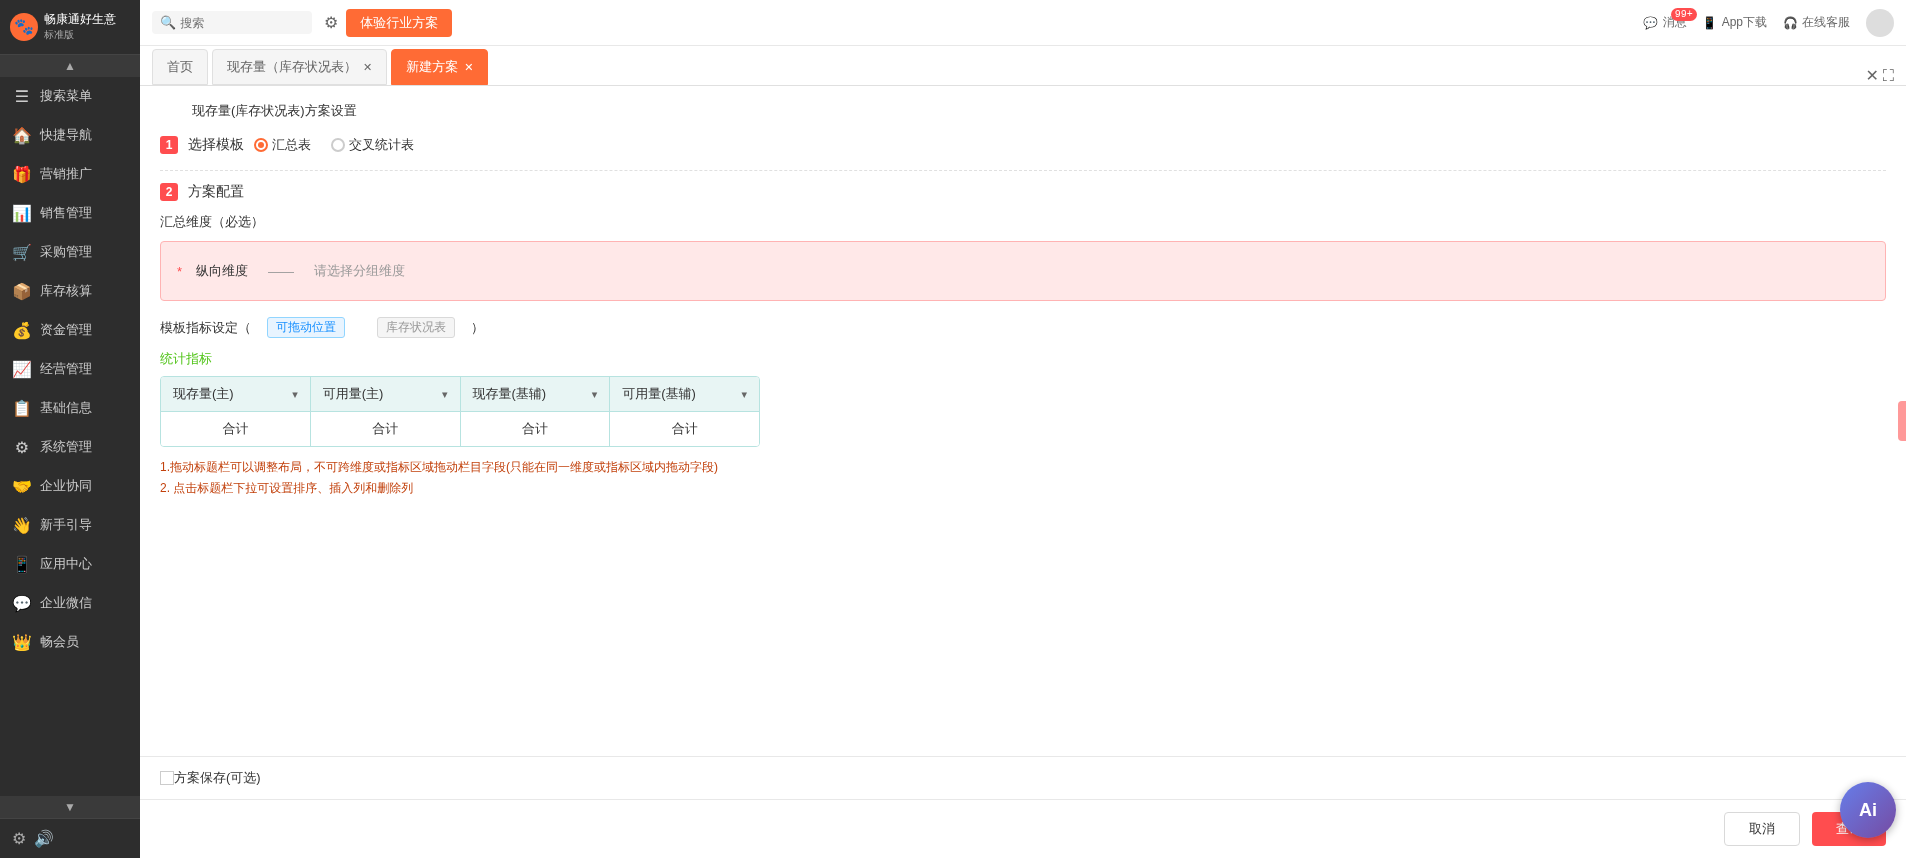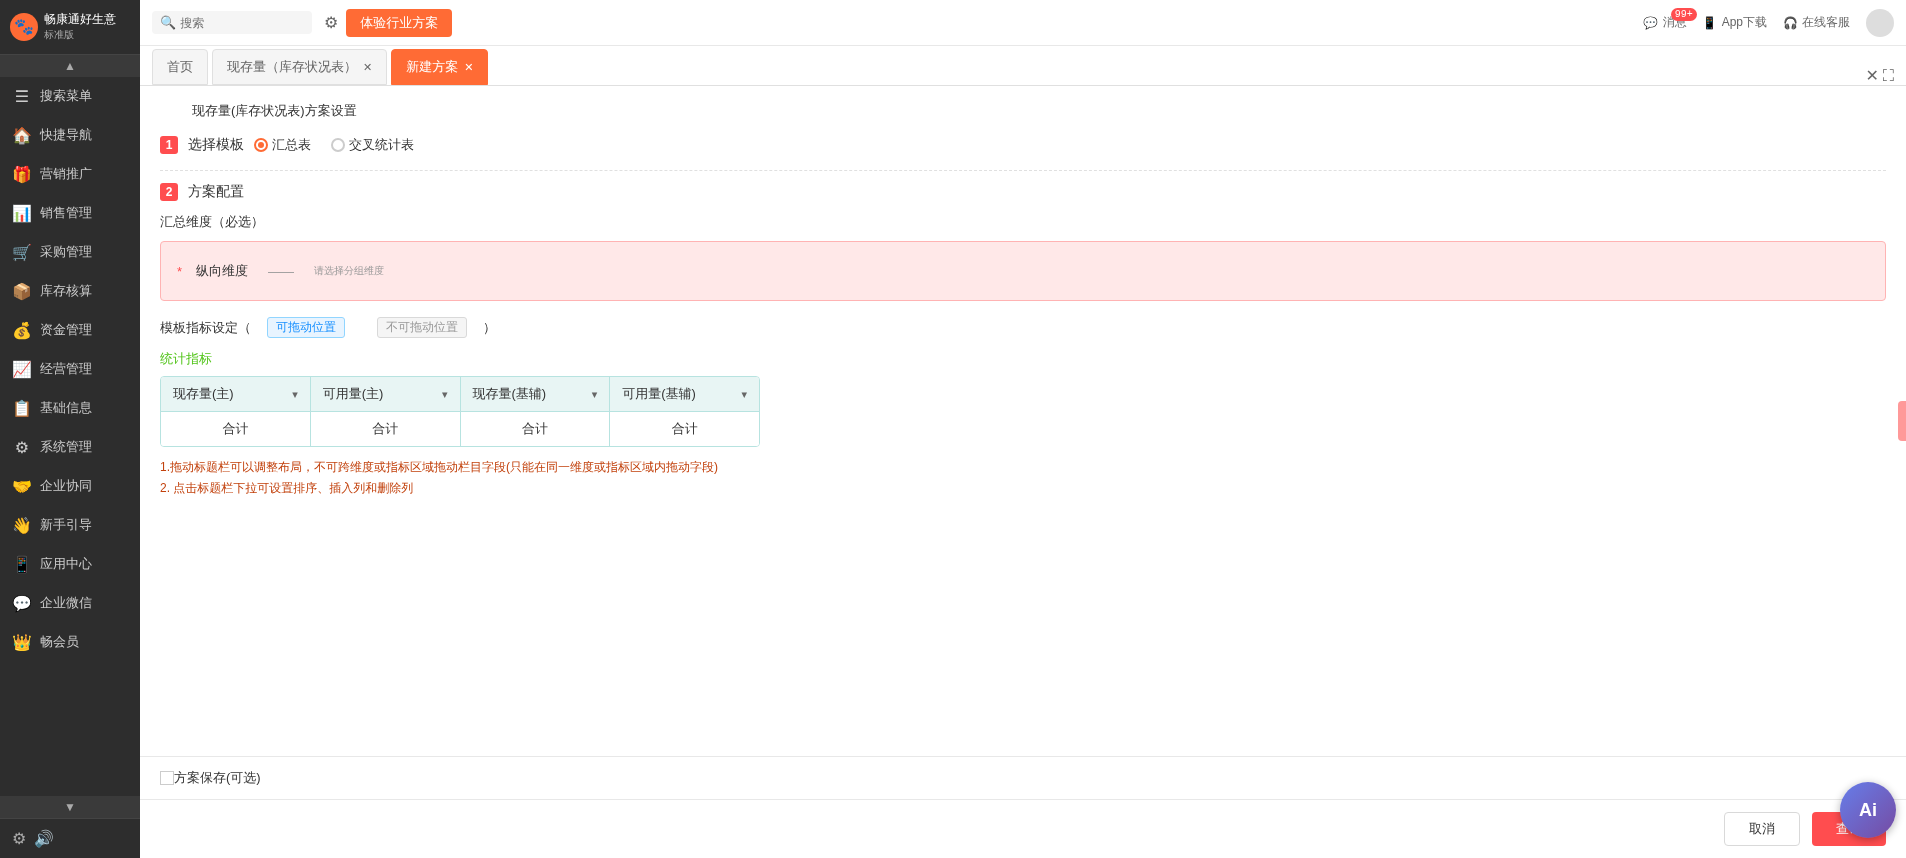--- a/index.html
+++ b/index.html
@@ -157,21 +157,21 @@
       background: #ffe8e8;
       border: 1px solid #ffb3b3;
       border-radius: 4px;
       padding: 20px 16px;
       margin-bottom: 16px;
       display: flex; align-items: center; gap: 12px;
     }
     .required-star { color: #ff4d4f; margin-right: 2px; }
     .dimension-label { font-size: 13px; color: #333; }
     .dimension-dash { color: #999; margin: 0 8px; }
-    .dimension-placeholder { color: #999; font-size: 10px; }
+    .dimension-placeholder { color: #999; font-size: 13px; }
 
     
     .indicator-setting {
       display: flex; align-items: center; gap: 16px;
       margin-bottom: 12px; font-size: 13px; color: #333;
     }
     .indicator-badge {
       display: inline-block;
       background: #e8f4ff;
       border: 1px solid #91d5ff;
@@ -437,21 +437,21 @@
           <span class="required-star">*</span>
           <span class="dimension-label">纵向维度</span>
           <span class="dimension-dash">——</span>
           <span class="dimension-placeholder">请选择分组维度</span>
         </div>
 
         <div class="indicator-setting">
           <span>模板指标设定（</span>
           <span class="indicator-badge">可拖动位置</span>
           <span></span>
-          <span class="indicator-badge disabled">不可拖动位置</span>
+          <span class="indicator-badge disabled">库存状况表</span>
           <span>）</span>
         </div>
 
         <div class="stats-section">
           <div class="stats-title">统计指标</div>
           <div class="stats-table">
             <div class="stats-header-row">
               <div class="stats-header-cell">
                 <span>现存量(主)</span>
                 <span class="dropdown-arrow">▾</span>

